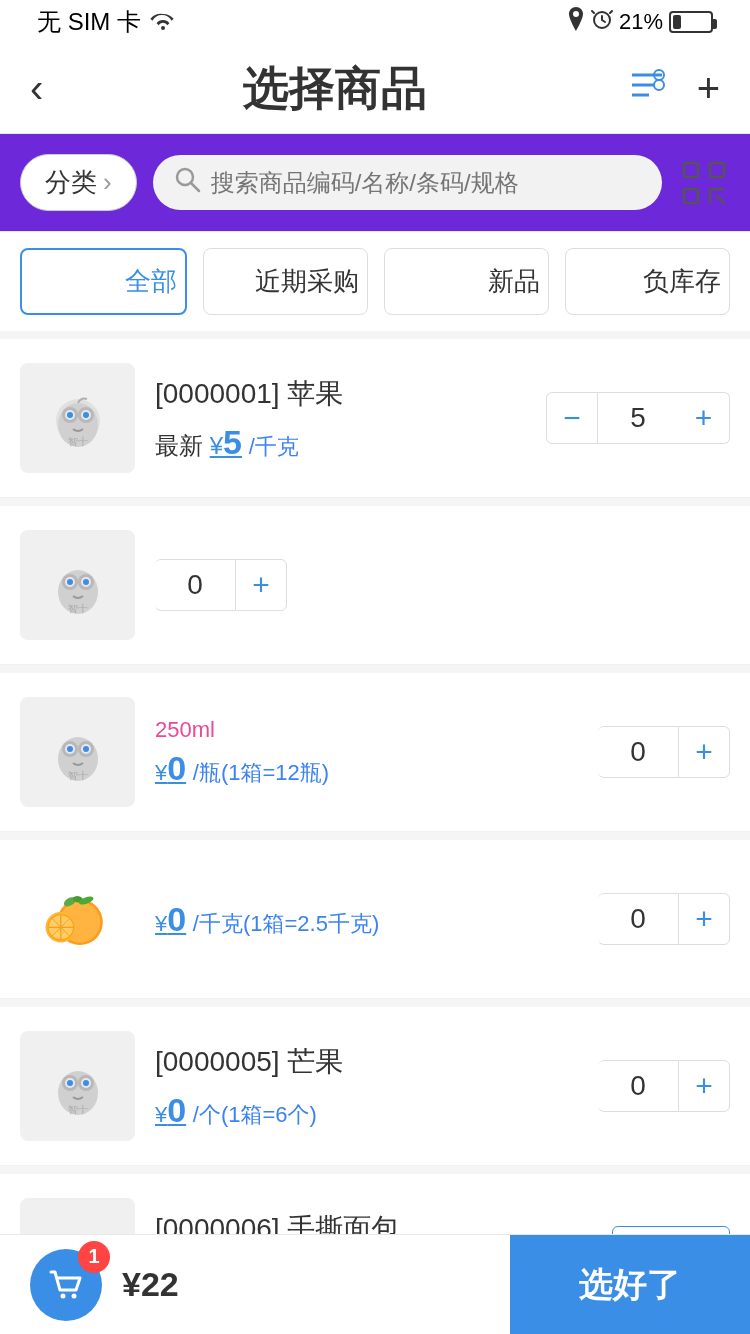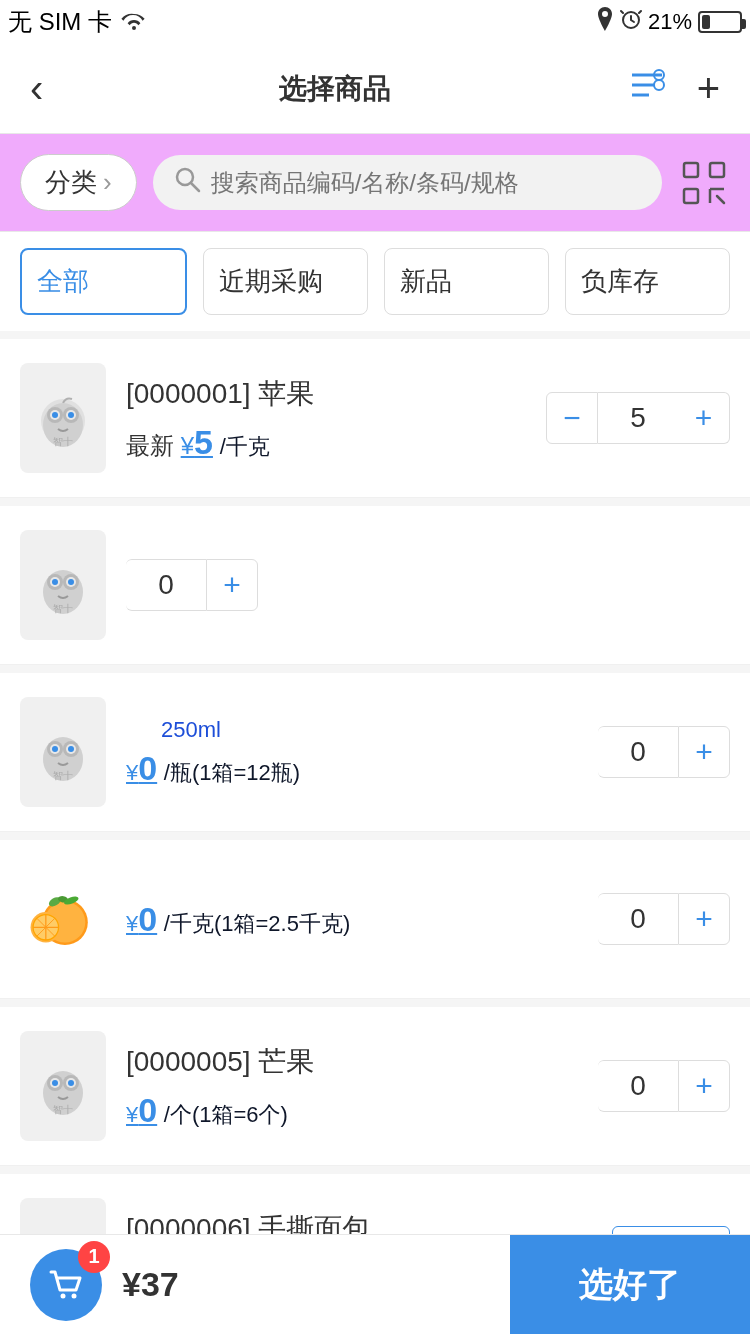--- a/index.html
+++ b/index.html
@@ -13,21 +13,21 @@
       font-size: 28px;
     }
 
     
     .status-bar {
       background: #fff;
       height: 44px;
       display: flex;
       align-items: center;
       justify-content: space-between;
-      padding: 0 8px;
+      padding: 0 37px;
       font-size: 24px;
       font-weight: 500;
     }
     .status-left { display: flex; align-items: center; gap: 8px; }
     .status-right { display: flex; align-items: center; gap: 6px; font-size: 22px; }
     .battery-icon {
       width: 44px; height: 22px; border: 2px solid #333; border-radius: 4px; position: relative; display: flex; align-items: center; padding: 2px;
     }
     .battery-icon::after { content: ''; position: absolute; right: -6px; top: 6px; width: 4px; height: 10px; background: #333; border-radius: 0 2px 2px 0; }
     .battery-fill { height: 100%; width: 21%; background: #333; border-radius: 2px; }
@@ -35,26 +35,26 @@
     
     .nav-bar {
       background: #fff;
       height: 90px;
       display: flex;
       align-items: center;
       justify-content: space-between;
       padding: 0 30px;
       border-bottom: 1px solid #e8e8e8;
     }
-    .nav-title { font-size: 28px; font-weight: 600; color: #333; }
+    .nav-title { font-size: 46px; font-weight: 600; color: #333; }
     .nav-right { display: flex; gap: 30px; align-items: center; }
 
     
     .search-bar {
-      background: #f0abfc;
+      background: #6d28d9;
       padding: 20px 20px;
       display: flex;
       align-items: center;
       gap: 16px;
       border-bottom: 1px solid #e8e8e8;
     }
     .category-btn {
       border: 1px solid #ccc;
       border-radius: 30px;
       padding: 10px 24px;
@@ -91,22 +91,22 @@
     
     .filter-tabs {
       background: #fff;
       display: flex;
       padding: 16px 20px;
       gap: 16px;
       border-bottom: 8px solid #f5f5f5;
     }
     .filter-tab {
       flex: 1;
-      text-align: left;
-      padding: 14px 15px;
+      text-align: right;
+      padding: 14px 8px;
       font-size: 26px;
       color: #333;
       background: #fff;
       border: 1px solid #ddd;
       border-radius: 8px;
       cursor: pointer;
     }
     .filter-tab.active {
       color: #3a8ee6;
       border: 2px solid #3a8ee6;
@@ -119,35 +119,35 @@
     .product-item {
       background: #fff;
       display: flex;
       align-items: center;
       padding: 24px 20px;
       border-bottom: 1px solid #f0f0f0;
       gap: 20px;
       margin-bottom: 8px;
     }
     .product-thumb {
-      width: 86px; height: 110px;
+      width: 115px; height: 110px;
       background: #f0f0f0;
       border-radius: 8px;
       flex-shrink: 0;
       display: flex;
       align-items: center;
       justify-content: center;
       overflow: hidden;
     }
     .product-thumb svg { width: 70px; height: 70px; }
     .product-info { flex: 1; }
     .product-name { font-size: 28px; color: #333; font-weight: 500; margin-bottom: 10px; }
-    .product-spec { font-size: 22px; color: #1d4ed8; margin-bottom: 6px; margin-left: 35px; }
+    .product-spec { font-size: 22px; color: #ec4899; margin-bottom: 6px; }
     .product-price { font-size: 24px; color: #333; }
-    .price-unit { color: #0f172a; font-size: 22px; }
+    .price-unit { color: #3b82f6; font-size: 22px; }
     .price-underline { text-decoration: underline; text-decoration-color: #3a8ee6; color: #3a8ee6; }
     .qty-control {
       display: flex;
       align-items: center;
       gap: 0;
       flex-shrink: 0;
     }
     .qty-btn {
       width: 52px; height: 52px;
       border: 1px solid #ddd;
@@ -487,16 +487,16 @@
 <div class="bottom-bar">
   <div class="cart-section">
     <div class="cart-icon-wrap">
       <svg width="38" height="38" viewBox="0 0 38 38" fill="none">
         <path d="M4 6h4l5 18h16l4-12H10" stroke="#fff" stroke-width="3" stroke-linecap="round" stroke-linejoin="round"></path>
         <circle cx="16" cy="30" r="2.5" fill="#fff"></circle>
         <circle cx="27" cy="30" r="2.5" fill="#fff"></circle>
       </svg>
       <div class="cart-badge">1</div>
     </div>
-    <span class="cart-total">¥37</span>
+    <span class="cart-total">¥22</span>
   </div>
   <button class="confirm-btn">选好了</button>
 </div>
 
 </body></html>

